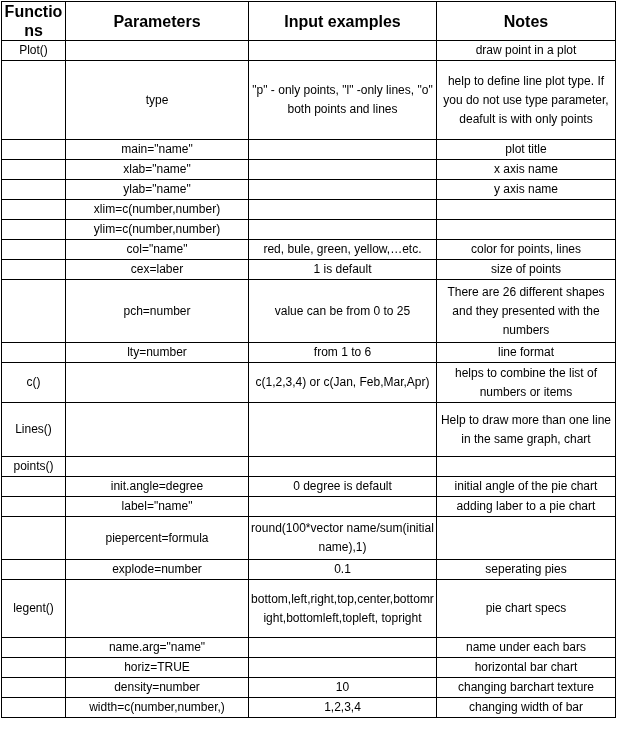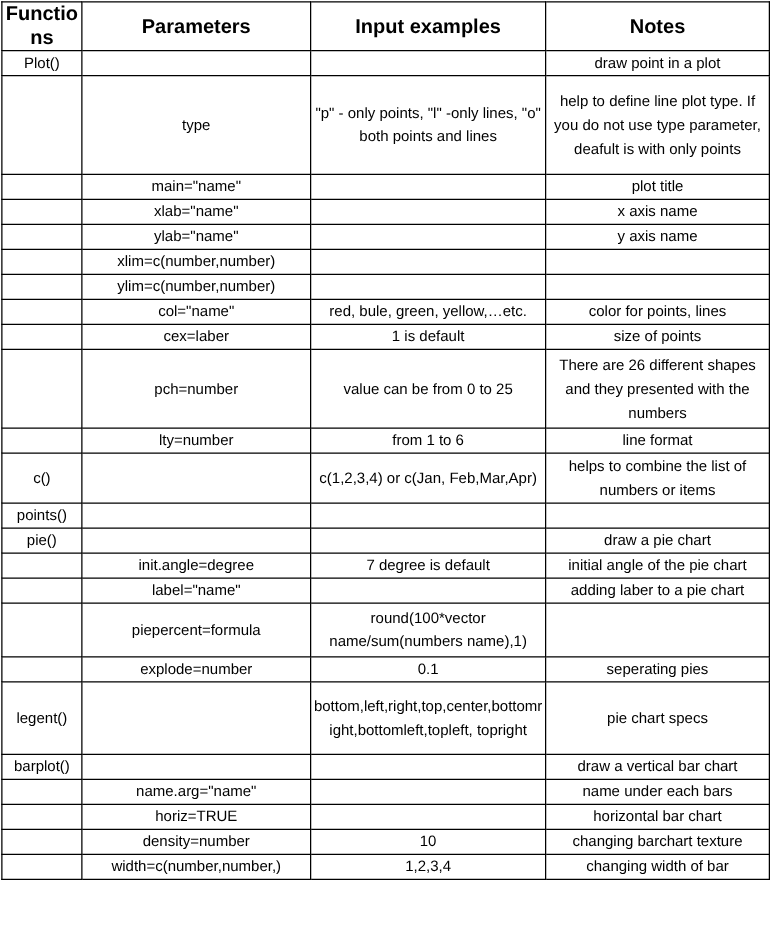--- a/index.html
+++ b/index.html
@@ -133,67 +133,61 @@
           <td>lty=number</td>
           <td>from 1 to 6</td>
           <td>line format</td>
         </tr>
         <tr style="height: 40px;">
           <td>c()</td>
           <td></td>
           <td>c(1,2,3,4) or c(Jan, Feb,Mar,Apr)</td>
           <td>helps to combine the list of numbers or items</td>
         </tr>
+        <tr style="height: 54px;">
+          <td>Lines()</td>
+          <td></td>
+          <td></td>
+          <td>Help to draw more than one line in the same graph, chart</td>
+        </tr>
         <tr style="height: 20px; margin-top: 32px;">
           <td>points()</td>
           <td></td>
           <td></td>
           <td></td>
         </tr>
-        <tr style="height: 19px;">
-          <td>pie()</td>
-          <td></td>
-          <td></td>
-          <td>draw a pie chart</td>
-        </tr>
         <tr style="height: 18px; margin-top: 29px;">
           <td></td>
           <td>init.angle=degree</td>
-          <td>7 degree is default</td>
+          <td>0 degree is default</td>
           <td>initial angle of the pie chart</td>
         </tr>
         <tr style="height: 19px;">
           <td></td>
           <td>label="name"</td>
           <td></td>
           <td>adding laber to a pie chart</td>
         </tr>
         <tr style="height: 43px;">
           <td></td>
           <td>piepercent=formula</td>
-          <td>round(100*vector name/sum(numbers name),1)</td>
+          <td>round(100*vector name/sum(initial name),1)</td>
           <td></td>
         </tr>
         <tr style="height: 18px;">
           <td></td>
           <td>explode=number</td>
           <td>0.1</td>
           <td>seperating pies</td>
         </tr>
         <tr style="height: 58px;">
           <td>legent()</td>
           <td></td>
           <td>bottom,left,right,top,center,bottomright,bottomleft,topleft, topright</td>
           <td>pie chart specs</td>
-        </tr>
-        <tr style="height: 20px;">
-          <td>barplot()</td>
-          <td></td>
-          <td></td>
-          <td>draw a vertical bar chart</td>
         </tr>
         <tr style="height: 19px;">
           <td></td>
           <td>name.arg="name"</td>
           <td></td>
           <td>name under each bars</td>
         </tr>
         <tr style="height: 19px;">
           <td></td>
           <td>horiz=TRUE</td>

